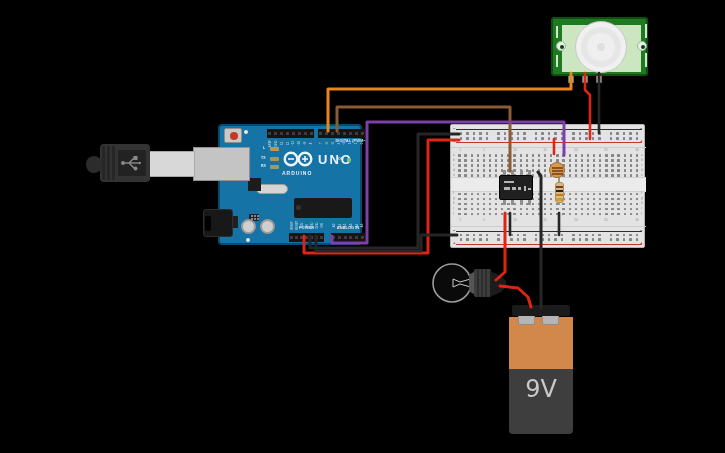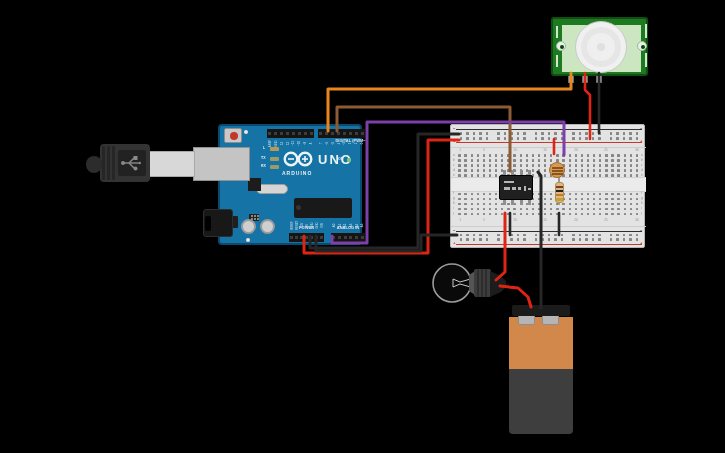--- a/index.html
+++ b/index.html
@@ -673,20 +673,21 @@
     <line x1="58" y1="11" x2="58" y2="39" stroke="#2a2a2a" stroke-width="1.6"></line>
     <polygon points="62,13 73,18 78,23 78,29 73,34 62,39" fill="#1c1c1c"></polygon>
   </svg>
 
   <div>
     <div class="abs" style="left:518px;top:310px;width:17px;height:15px;background:#b5b5b5;border:1px solid #8e8e8e;border-radius:2px;z-index:10;"></div>
     <div class="abs" style="left:542px;top:310px;width:17px;height:15px;background:#b5b5b5;border:1px solid #8e8e8e;border-radius:2px;z-index:10;"></div>
     <div class="abs" style="left:512px;top:305px;width:58px;height:11px;background:#1b1b1b;border-radius:2px;z-index:11;"></div>
     <div class="abs" style="left:509px;top:317px;width:64px;height:117px;background:#3e3e3e;border-radius:0 0 4px 4px;z-index:9;">
       <div class="abs" style="left:0;top:0;width:64px;height:52px;background:#d2884a;"></div>
+      <div class="abs" style="left:0;top:58px;width:64px;text-align:center;font-size:24px;color:#c9c9c9;font-family:'DejaVu Sans',sans-serif;">9V</div>
     </div>
   </div>
 
   <svg id="wire-layer" width="725" height="453">
       <polyline points="328,131 328,89 571,89 571,73" fill="none" stroke="#e8851d" stroke-width="3" stroke-linecap="round" stroke-linejoin="round"></polyline>
       <polyline points="337,131 337,107 510,107 510,171" fill="none" stroke="#8c5a33" stroke-width="3" stroke-linecap="round" stroke-linejoin="round"></polyline>
       <polyline points="332,236 332,243 367,243 367,122 564,122 564,155" fill="none" stroke="#7d3fa8" stroke-width="3" stroke-linecap="round" stroke-linejoin="round"></polyline>
       <polyline points="304,236 304,253 428,253 428,140 459,140" fill="none" stroke="#dd2515" stroke-width="3" stroke-linecap="round" stroke-linejoin="round"></polyline>
       <polyline points="310,236 310,248 418,248 418,134 459,134" fill="none" stroke="#262626" stroke-width="3" stroke-linecap="round" stroke-linejoin="round"></polyline>
       <polyline points="316,236 316,251 421,251 421,235 457,235" fill="none" stroke="#262626" stroke-width="3" stroke-linecap="round" stroke-linejoin="round"></polyline>

